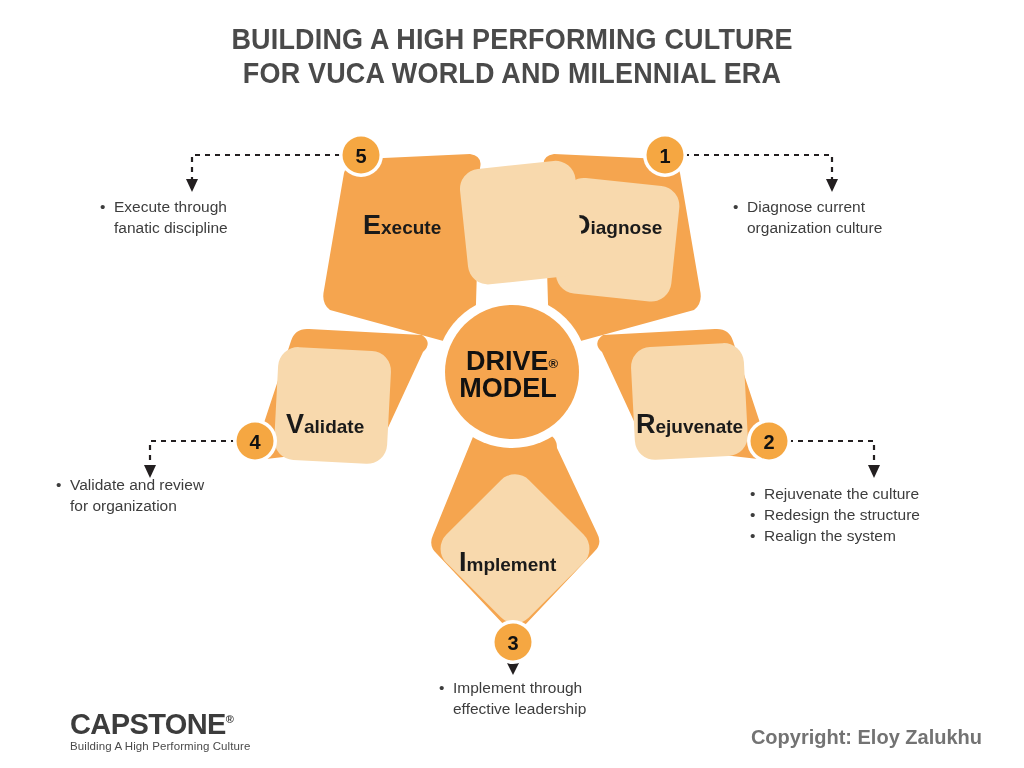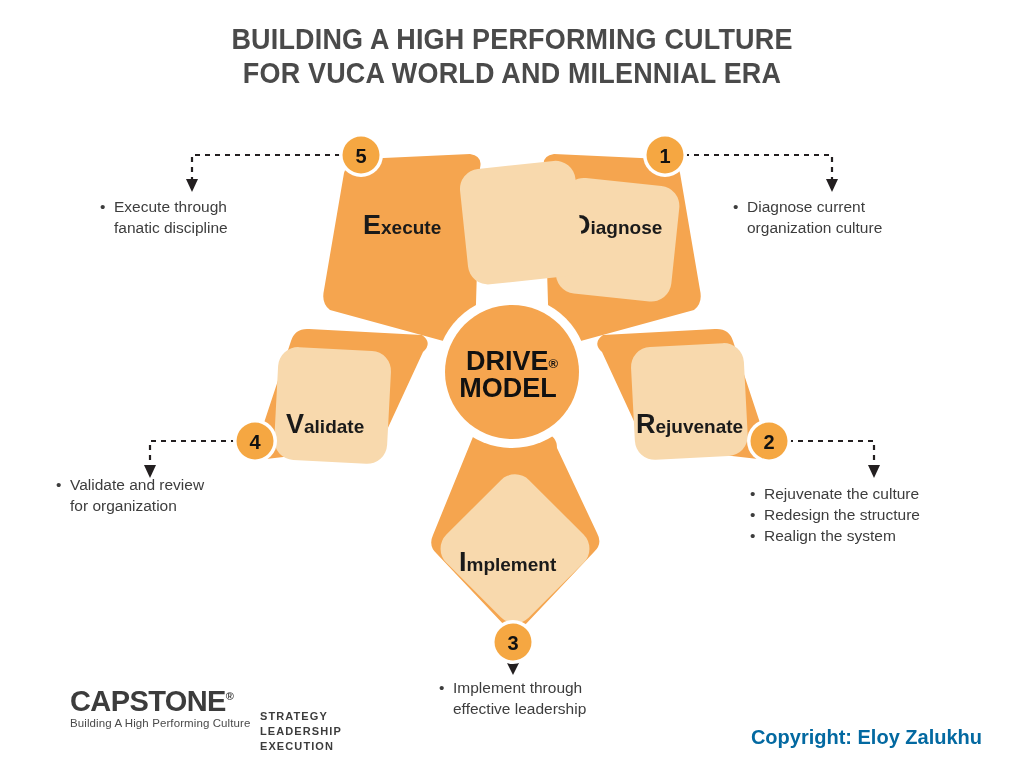--- a/index.html
+++ b/index.html
@@ -44,21 +44,21 @@
   }
   .callout .cont{display:inline-block;width:14px;}
 
   #callout-execute{left:100px;top:196px;}
   #callout-diagnose{left:733px;top:196px;}
   #callout-rejuvenate{left:750px;top:483px;}
   #callout-validate{left:56px;top:474px;}
   #callout-implement{left:418px;top:677px;margin-left:21px;}
 
   
-  #logo{position:absolute;left:70px;top:681px;}
+  #logo{position:absolute;left:70px;top:704px;}
   .logo-main{
     font-family:"Liberation Sans", sans-serif;
     font-weight:bold;
     font-size:29px;
     letter-spacing:-0.6px;
     color:#3c3c3c;
     line-height:30px;
     position:relative;
     display:inline-block;
   }
@@ -74,21 +74,21 @@
     font-size:11px;
     font-weight:bold;
     line-height:15px;
     letter-spacing:1.1px;
     color:#3c3c3c;
   }
   #copyright{
     position:absolute;right:42px;top:726px;
     font-size:20px;
     font-weight:bold;
-    color:#0369a1;
+    color:#737373;
   }
   .w-line{display:block;}
 </style>
 </head>
 <body>
 
 <div id="stage">
 
   <div class="title">
     <span class="l1">BUILDING A HIGH PERFORMING CULTURE</span>
@@ -221,21 +221,16 @@
 
   <div class="callout" id="callout-implement">
     <span class="bullet-row"><span class="dot">•</span><span>Implement through</span></span>
     <span class="bullet-row"><span class="cont"></span><span>effective leadership</span></span>
   </div>
 
   <div id="logo">
     <div class="logo-main"><span>CAPSTONE</span><span class="reg">®</span></div>
     <div class="logo-tag">Building A High Performing Culture</div>
   </div>
-  <div id="logo-words">
-    <span class="w-line">STRATEGY</span>
-    <span class="w-line">LEADERSHIP</span>
-    <span class="w-line">EXECUTION</span>
-  </div>
 
   <div id="copyright">Copyright: Eloy Zalukhu</div>
 
 </div>
 
 </body></html>

